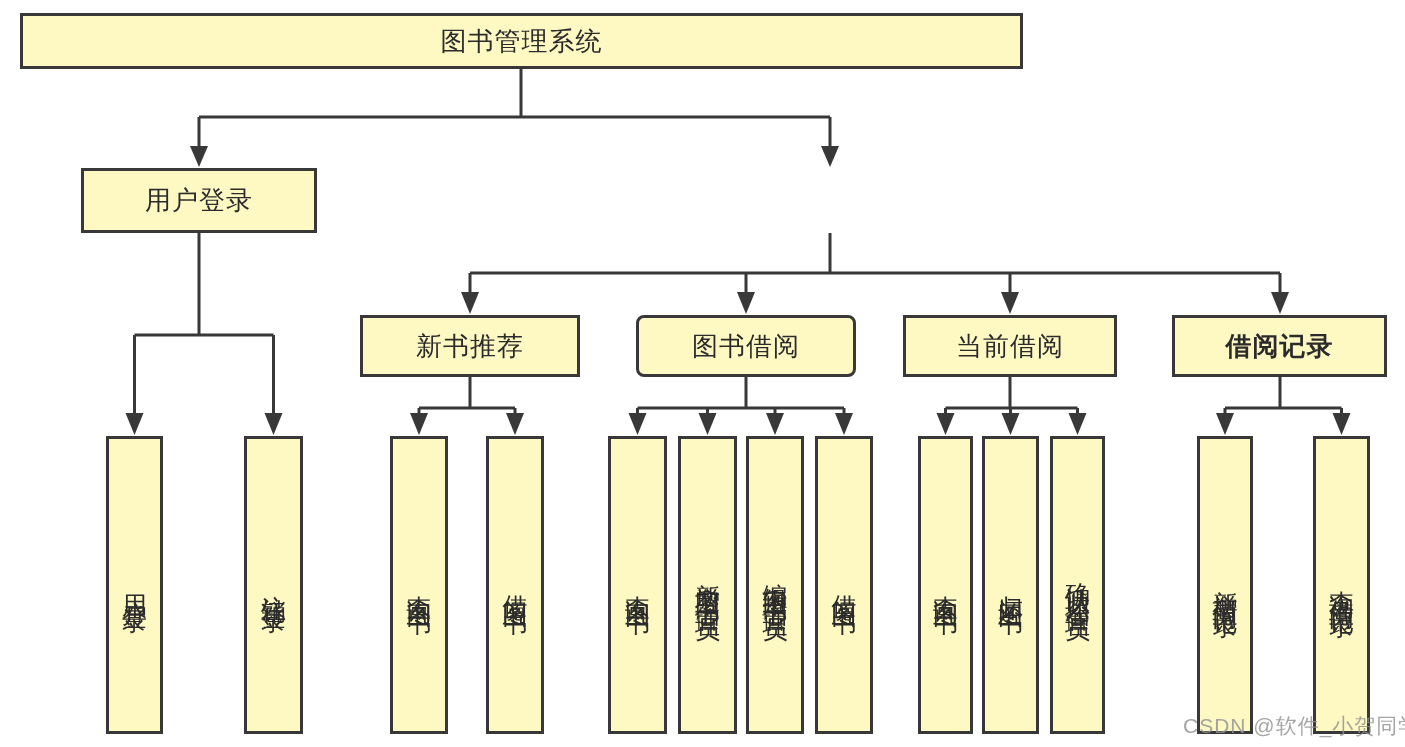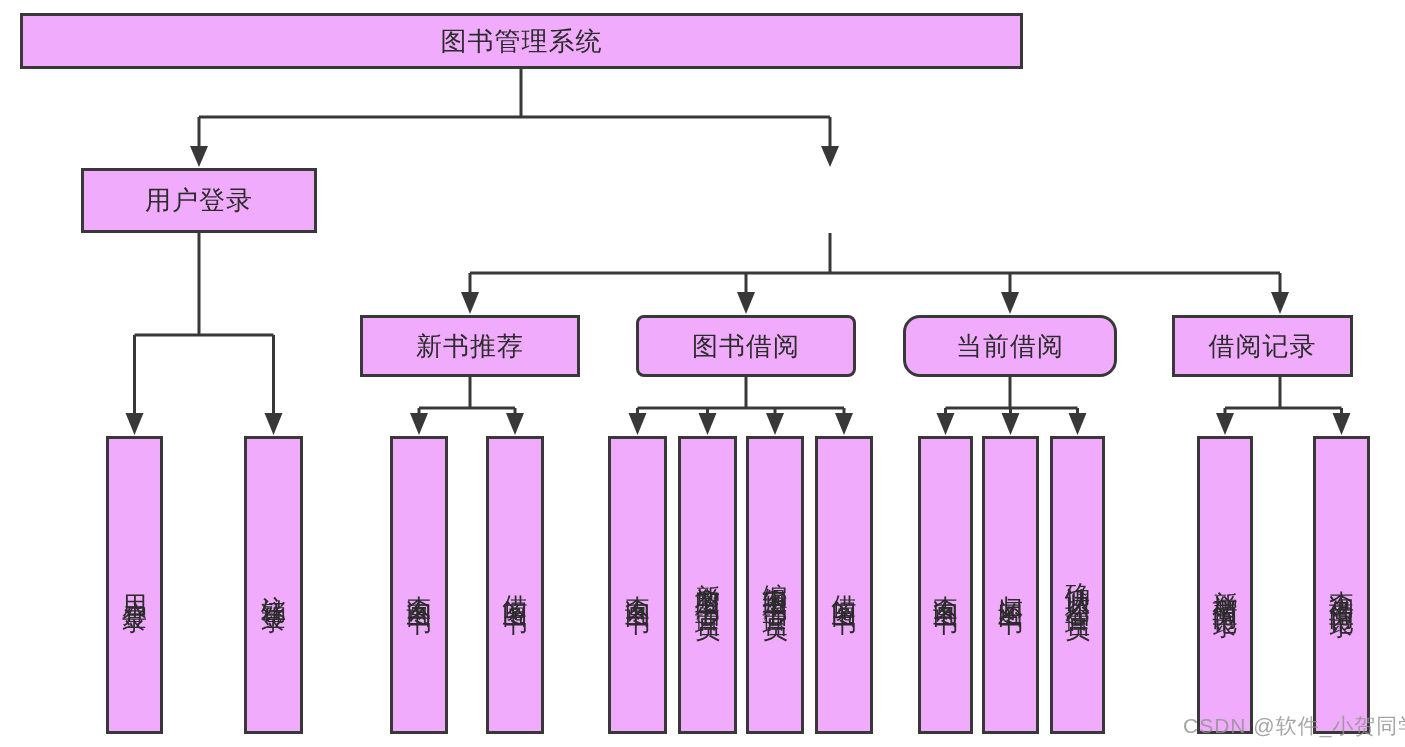--- a/index.html
+++ b/index.html
@@ -17,21 +17,21 @@
   }
   #connectors {
     position: absolute;
     left: 0;
     top: 0;
     pointer-events: none;
   }
   .box {
     position: absolute;
     box-sizing: border-box;
-    background: #f0abfc;
+    background: #fef9c3;
     border: 3px solid #383838;
     display: flex;
     align-items: center;
     justify-content: center;
     color: #2b2b2b;
     z-index: 2;
   }
   .hlabel {
     font-size: 26px;
     letter-spacing: 1px;
@@ -118,24 +118,24 @@
   <div class="box" style="left:81px; top:168px; width:236px; height:65px;">
     <span class="hlabel">用户登录</span>
   </div>
 
   <div class="box" style="left:360px; top:315px; width:220px; height:62px;">
     <span class="hlabel">新书推荐</span>
   </div>
   <div class="box" style="left:636px; top:315px; width:220px; height:62px;border-radius:8px;">
     <span class="hlabel">图书借阅</span>
   </div>
-  <div class="box" style="left:903px; top:315px; width:214px; height:62px;border-radius:17px;">
+  <div class="box" style="left:903px; top:315px; width:214px; height:62px;">
     <span class="hlabel">当前借阅</span>
   </div>
-  <div class="box" style="left:1172px; top:315px; width:181px; height:62px;">
+  <div class="box" style="left:1172px; top:315px; width:215px; height:62px;font-weight:bold;">
     <span class="hlabel">借阅记录</span>
   </div>
 
   <div class="box leaf" style="left:106px; top:436px; width:57px; height:298px;">
     <span class="vlabel">用户登录</span>
   </div>
   <div class="box leaf" style="left:244px; top:436px; width:59px; height:298px;">
     <span class="vlabel">注销登录</span>
   </div>
 

